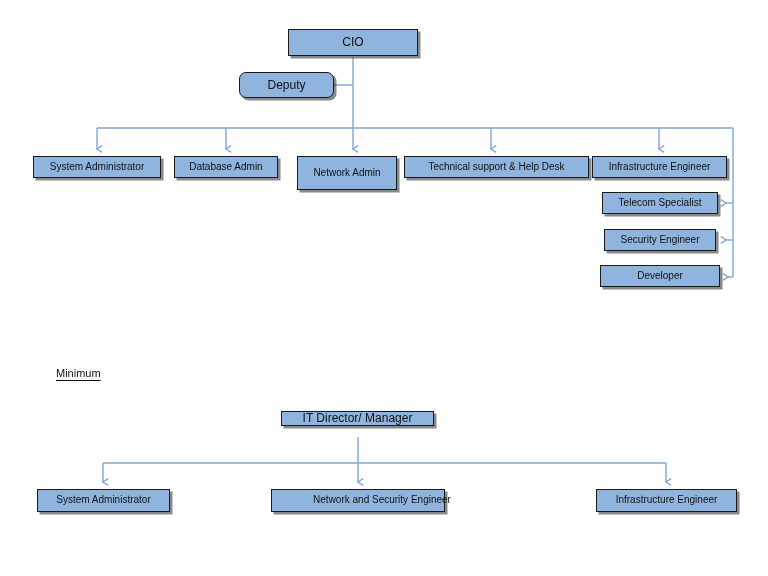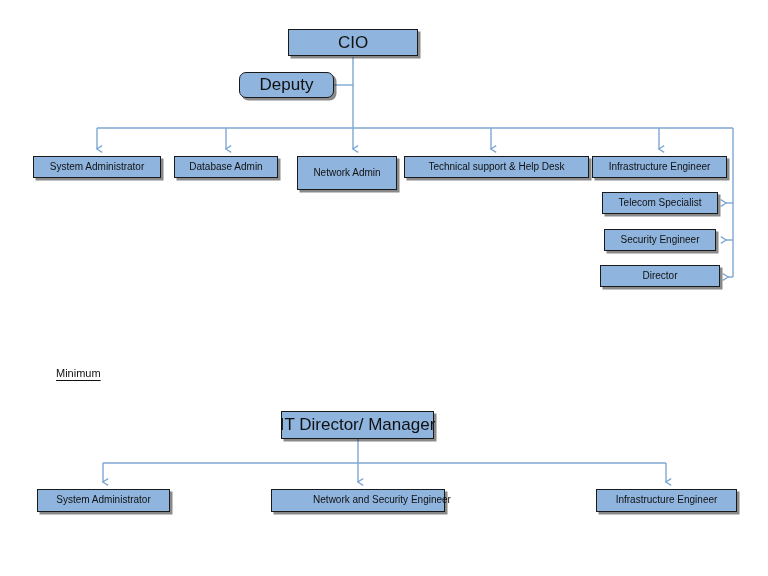--- a/index.html
+++ b/index.html
@@ -37,21 +37,21 @@
     box-shadow: 2.5px 2.5px 0 0 rgba(40,40,40,0.55);
     display: flex;
     align-items: center;
     justify-content: center;
     text-align: center;
     line-height: 1.05;
     white-space: nowrap;
     color: #111111;
   }
   .node-lg {
-    font-size: 17px;
+    font-size: 12px;
   }
   .node-sm {
     font-size: 10px;
   }
   .section-label {
     position: absolute;
     font-size: 11px;
     color: #111111;
     text-decoration: underline;
     text-underline-offset: 3px;
@@ -130,26 +130,26 @@
 
   <div class="node node-sm" style="left:602px; top:192px; width:116px; height:22px;">
     <span>Telecom Specialist</span>
   </div>
 
   <div class="node node-sm" style="left:604px; top:229px; width:112px; height:22px;">
     <span>Security Engineer</span>
   </div>
 
   <div class="node node-sm" style="left:600px; top:265px; width:120px; height:22px;">
-    <span>Director</span>
+    <span>Developer</span>
   </div>
 
   <div class="section-label" style="left:56px; top:367px;">Minimum</div>
 
-  <div class="node node-lg" style="left:281px; top:411px; width:153px; height:28px;">
+  <div class="node node-lg" style="left:281px; top:411px; width:153px; height:15px;">
     <span>IT Director/ Manager</span>
   </div>
 
   <div class="node node-sm" style="left:37px; top:489px; width:133px; height:23px;">
     <span>System Administrator</span>
   </div>
 
   <div class="node node-sm" style="left:271px; top:489px; width:174px; height:23px;padding-left:48px;">
     <span>Network and Security Engineer</span>
   </div>

